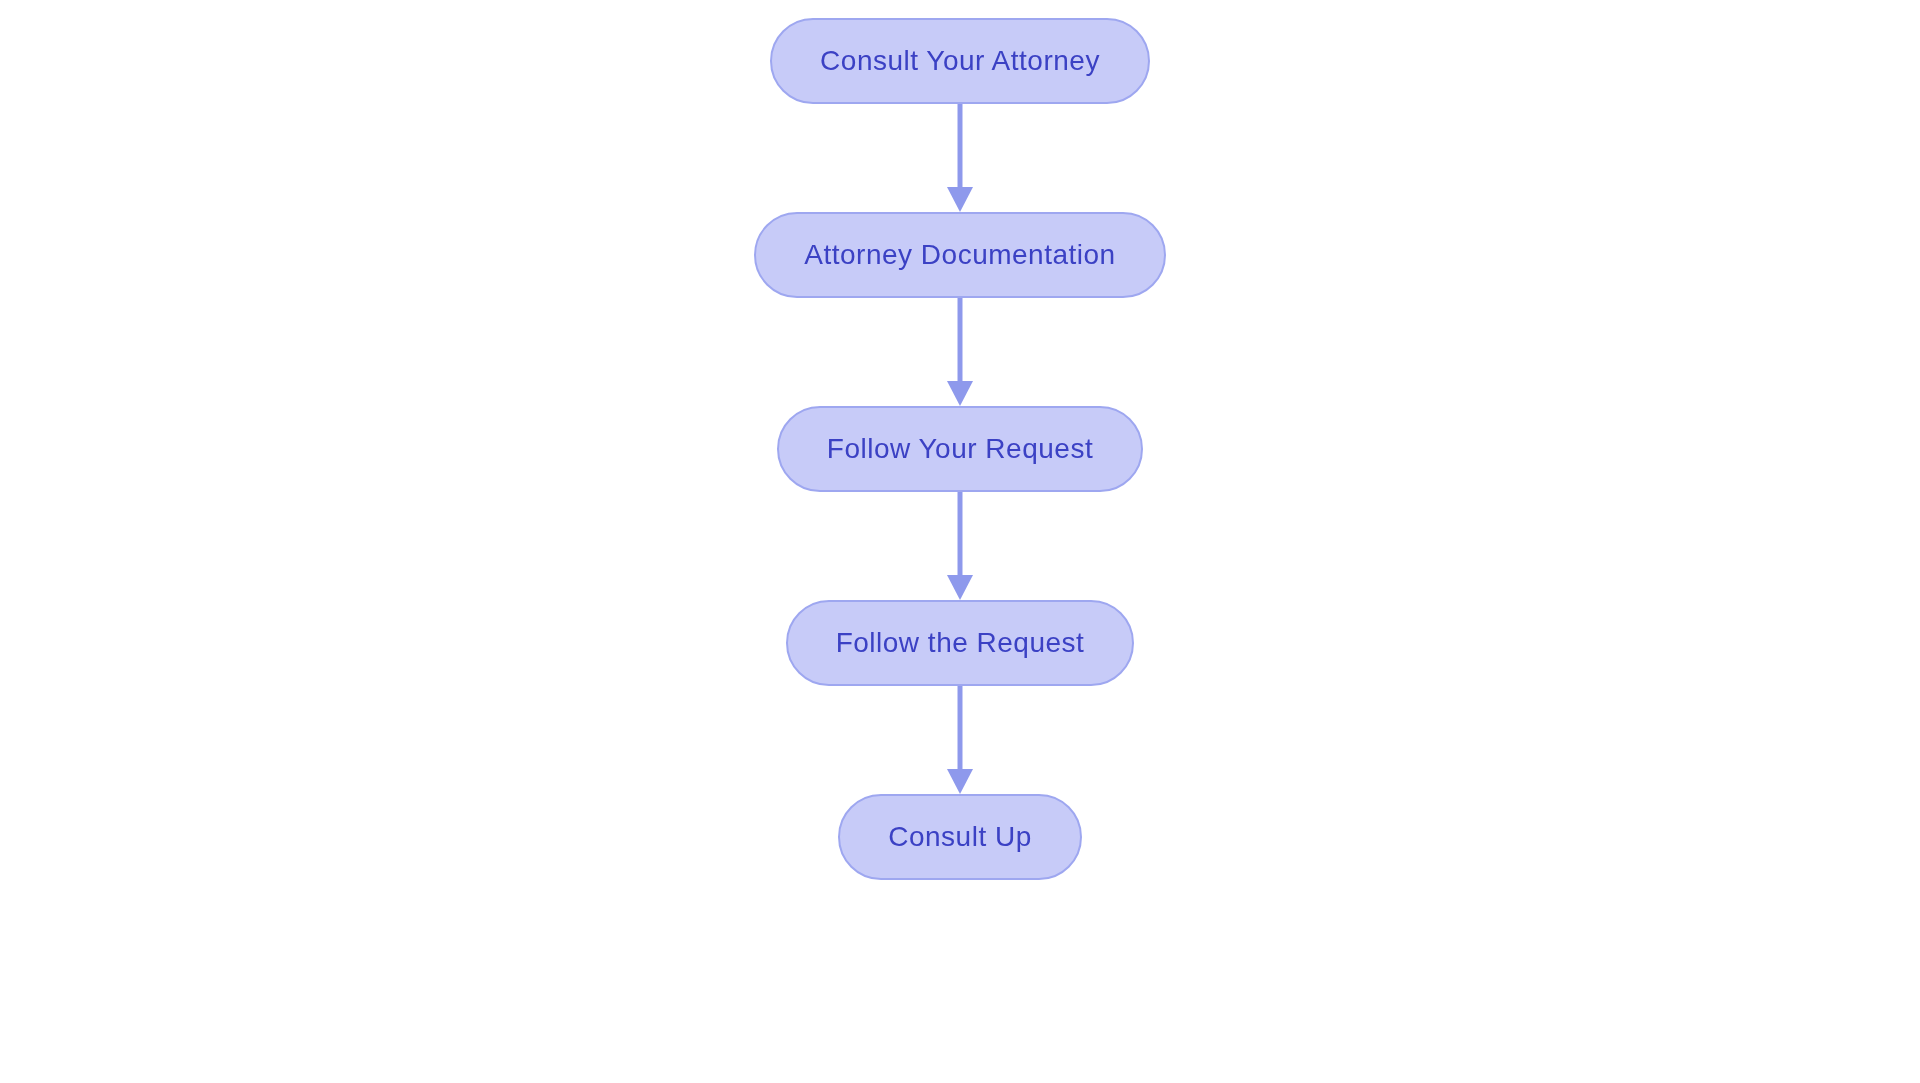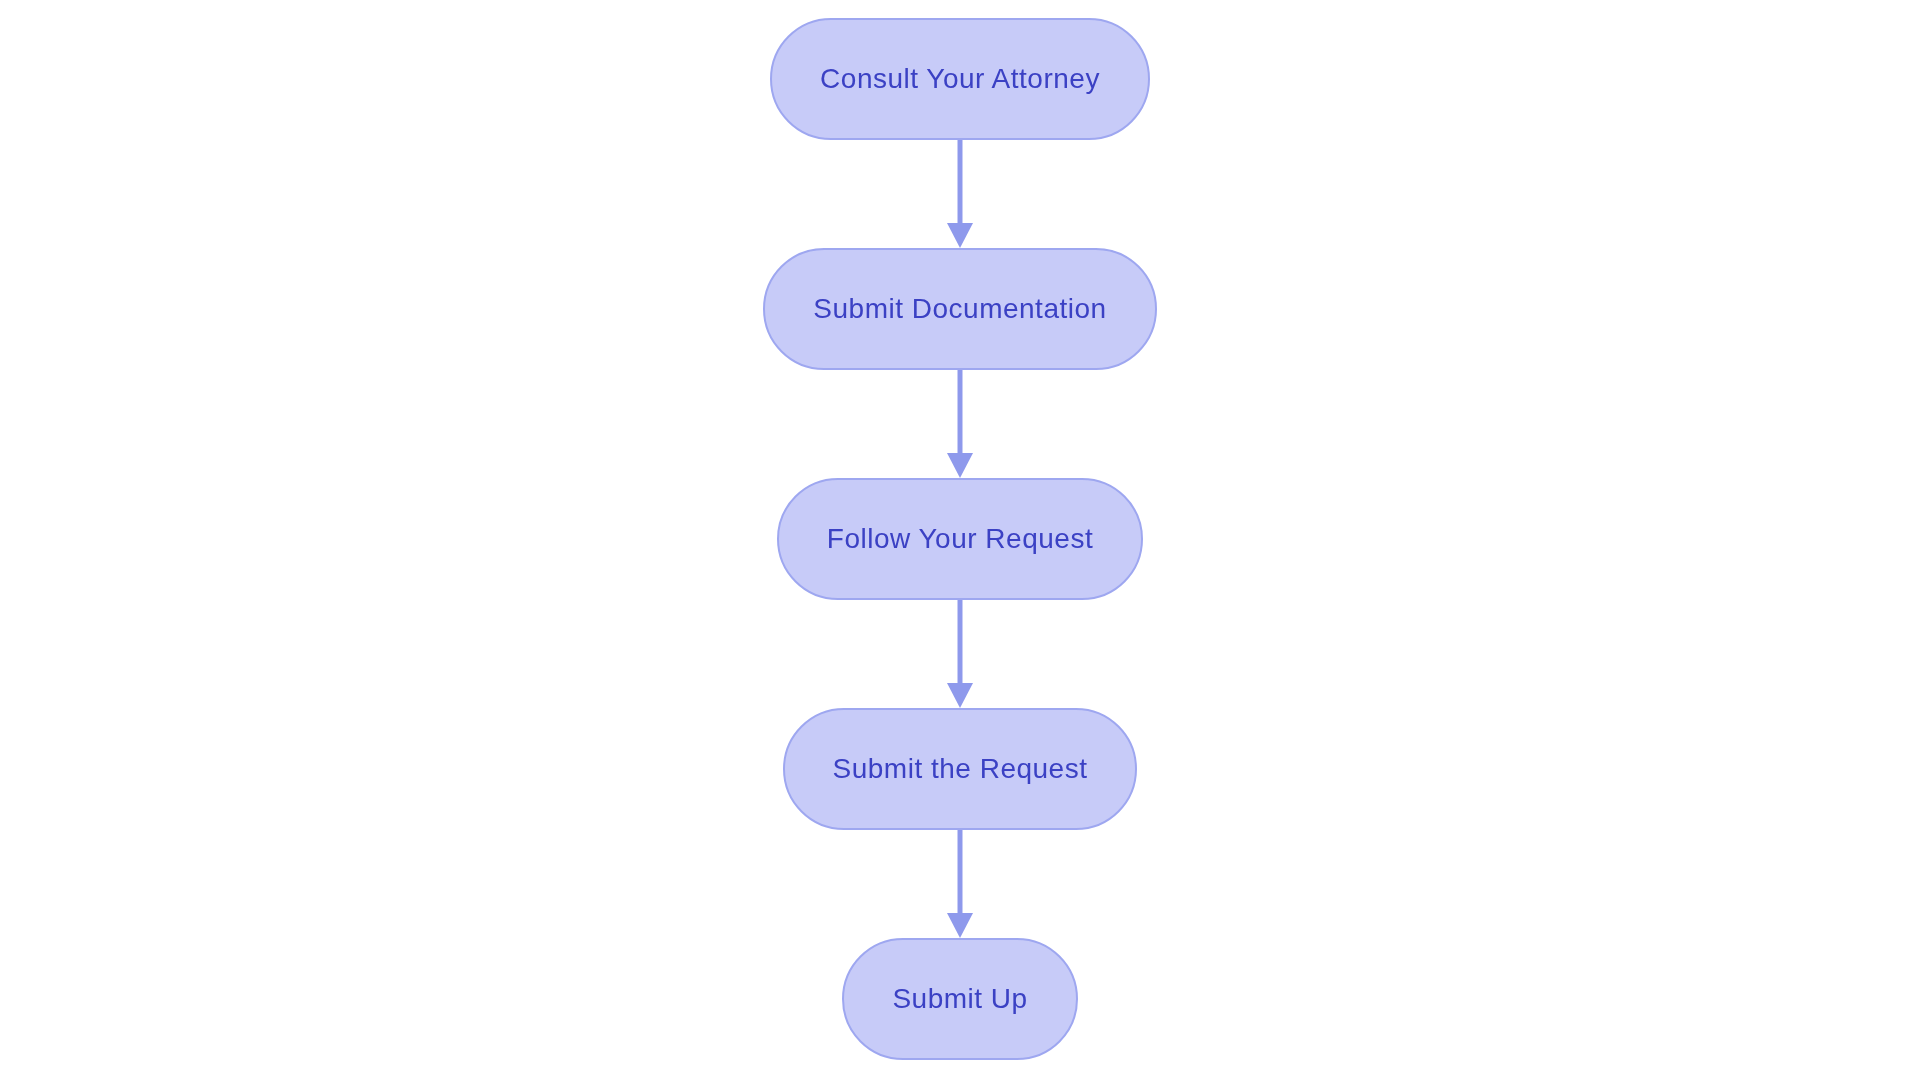--- a/index.html
+++ b/index.html
@@ -20,21 +20,21 @@
   .canvas {
     width: 1920px;
     height: 1083px;
     padding-top: 18px;
     display: flex;
     flex-direction: column;
     align-items: center;
     background: var(--bg);
   }
   .node {
-    height: 122px;
+    height: 86px;
     padding: 0 48px;
     border-radius: 61px;
     background: var(--node-fill);
     border: 2px solid var(--node-border);
     display: flex;
     align-items: center;
     justify-content: center;
     flex: 0 0 auto;
   }
   .node-label {
@@ -60,43 +60,43 @@
   <div class="node">
     <span class="node-label">Consult Your Attorney</span>
   </div>
 
   <svg class="connector" viewBox="0 0 28 108" xmlns="http://www.w3.org/2000/svg">
     <line x1="14" y1="0" x2="14" y2="86" stroke="currentColor" stroke-width="5"></line>
     <polygon points="1,83 27,83 14,108" fill="currentColor"></polygon>
   </svg>
 
   <div class="node">
-    <span class="node-label">Submit Documentation</span>
+    <span class="node-label">Attorney Documentation</span>
   </div>
 
   <svg class="connector" viewBox="0 0 28 108" xmlns="http://www.w3.org/2000/svg">
     <line x1="14" y1="0" x2="14" y2="86" stroke="currentColor" stroke-width="5"></line>
     <polygon points="1,83 27,83 14,108" fill="currentColor"></polygon>
   </svg>
 
   <div class="node">
     <span class="node-label">Follow Your Request</span>
   </div>
 
   <svg class="connector" viewBox="0 0 28 108" xmlns="http://www.w3.org/2000/svg">
     <line x1="14" y1="0" x2="14" y2="86" stroke="currentColor" stroke-width="5"></line>
     <polygon points="1,83 27,83 14,108" fill="currentColor"></polygon>
   </svg>
 
   <div class="node">
-    <span class="node-label">Submit the Request</span>
+    <span class="node-label">Follow the Request</span>
   </div>
 
   <svg class="connector" viewBox="0 0 28 108" xmlns="http://www.w3.org/2000/svg">
     <line x1="14" y1="0" x2="14" y2="86" stroke="currentColor" stroke-width="5"></line>
     <polygon points="1,83 27,83 14,108" fill="currentColor"></polygon>
   </svg>
 
   <div class="node">
-    <span class="node-label">Submit Up</span>
+    <span class="node-label">Consult Up</span>
   </div>
 
 </div>
 
 </body></html>

